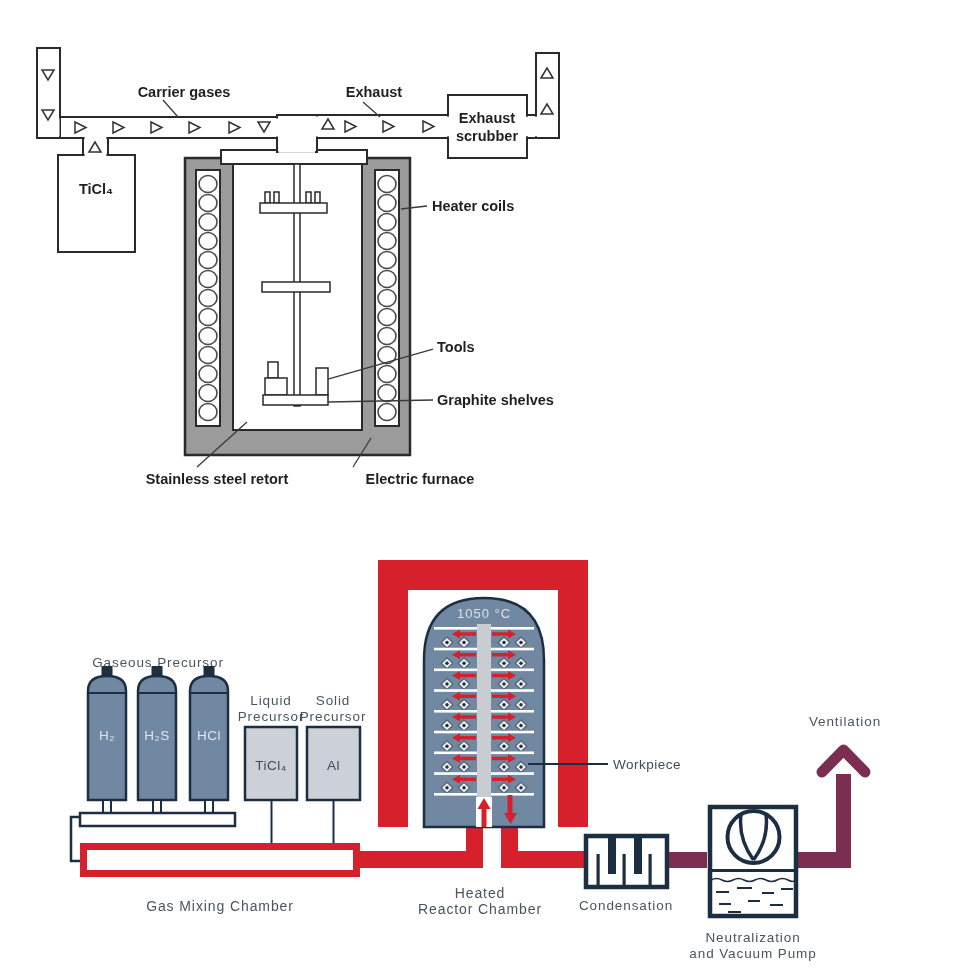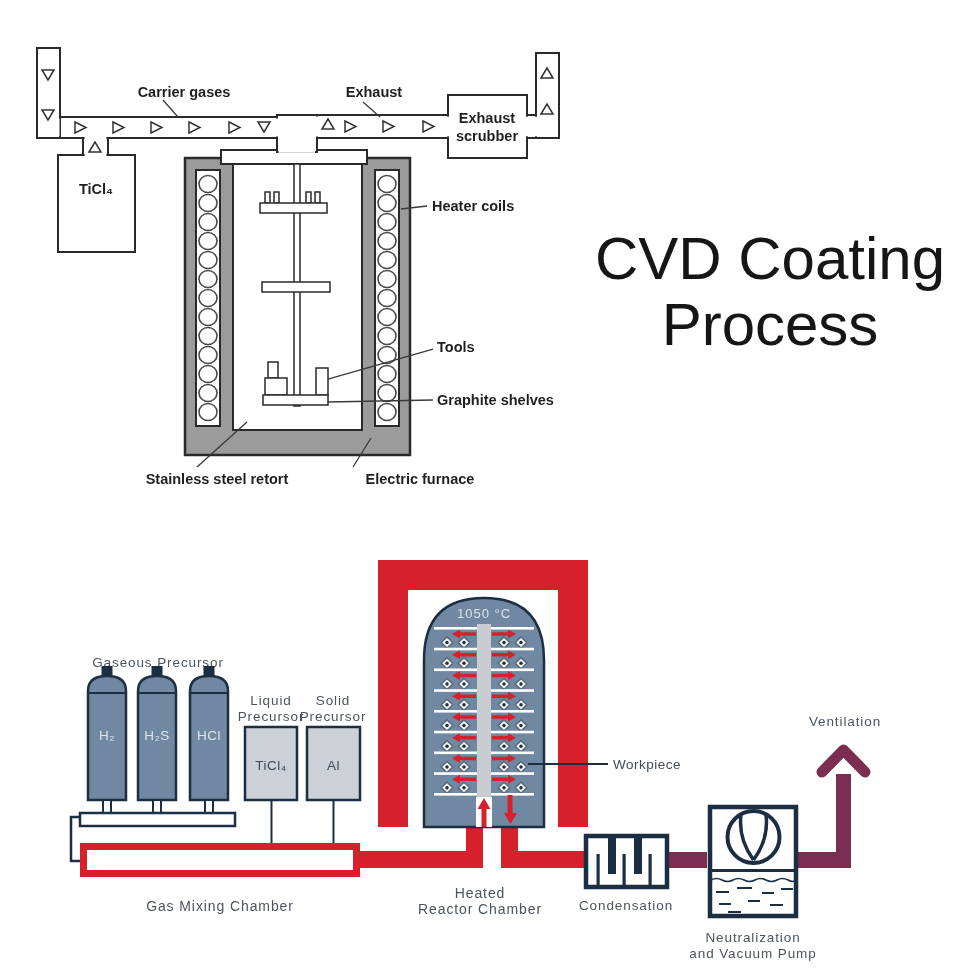--- a/index.html
+++ b/index.html
@@ -17,21 +17,20 @@
   .bl{font-family:"Liberation Sans","DejaVu Sans",sans-serif;font-size:13.5px;fill:#4a5560;letter-spacing:0.9px;}
   .bl-light{font-family:"Liberation Sans","DejaVu Sans",sans-serif;font-size:13px;fill:#d9e1e9;letter-spacing:1px;}
   .cyl-label{font-family:"Liberation Sans","DejaVu Sans",sans-serif;font-size:13.5px;fill:#dde5ed;letter-spacing:0.5px;}
   .box-label{font-family:"Liberation Sans","DejaVu Sans",sans-serif;font-size:13.5px;fill:#3f4b57;letter-spacing:0.5px;}
 </style>
 </head>
 <body>
 
 <div id="stage">
 
-  <div class="title">CVD Coating Process</div>
 
   <svg id="topsvg" width="560" height="470" viewBox="0 0 560 470">
     <defs>
       <g id="coilchain">
         <ellipse cx="0" cy="0" rx="9" ry="8.5" fill="none" stroke="#4a4a4a" stroke-width="1.6"></ellipse>
         <ellipse cx="0" cy="19" rx="9" ry="8.5" fill="none" stroke="#4a4a4a" stroke-width="1.6"></ellipse>
         <ellipse cx="0" cy="38" rx="9" ry="8.5" fill="none" stroke="#4a4a4a" stroke-width="1.6"></ellipse>
         <ellipse cx="0" cy="57" rx="9" ry="8.5" fill="none" stroke="#4a4a4a" stroke-width="1.6"></ellipse>
         <ellipse cx="0" cy="76" rx="9" ry="8.5" fill="none" stroke="#4a4a4a" stroke-width="1.6"></ellipse>
         <ellipse cx="0" cy="95" rx="9" ry="8.5" fill="none" stroke="#4a4a4a" stroke-width="1.6"></ellipse>

